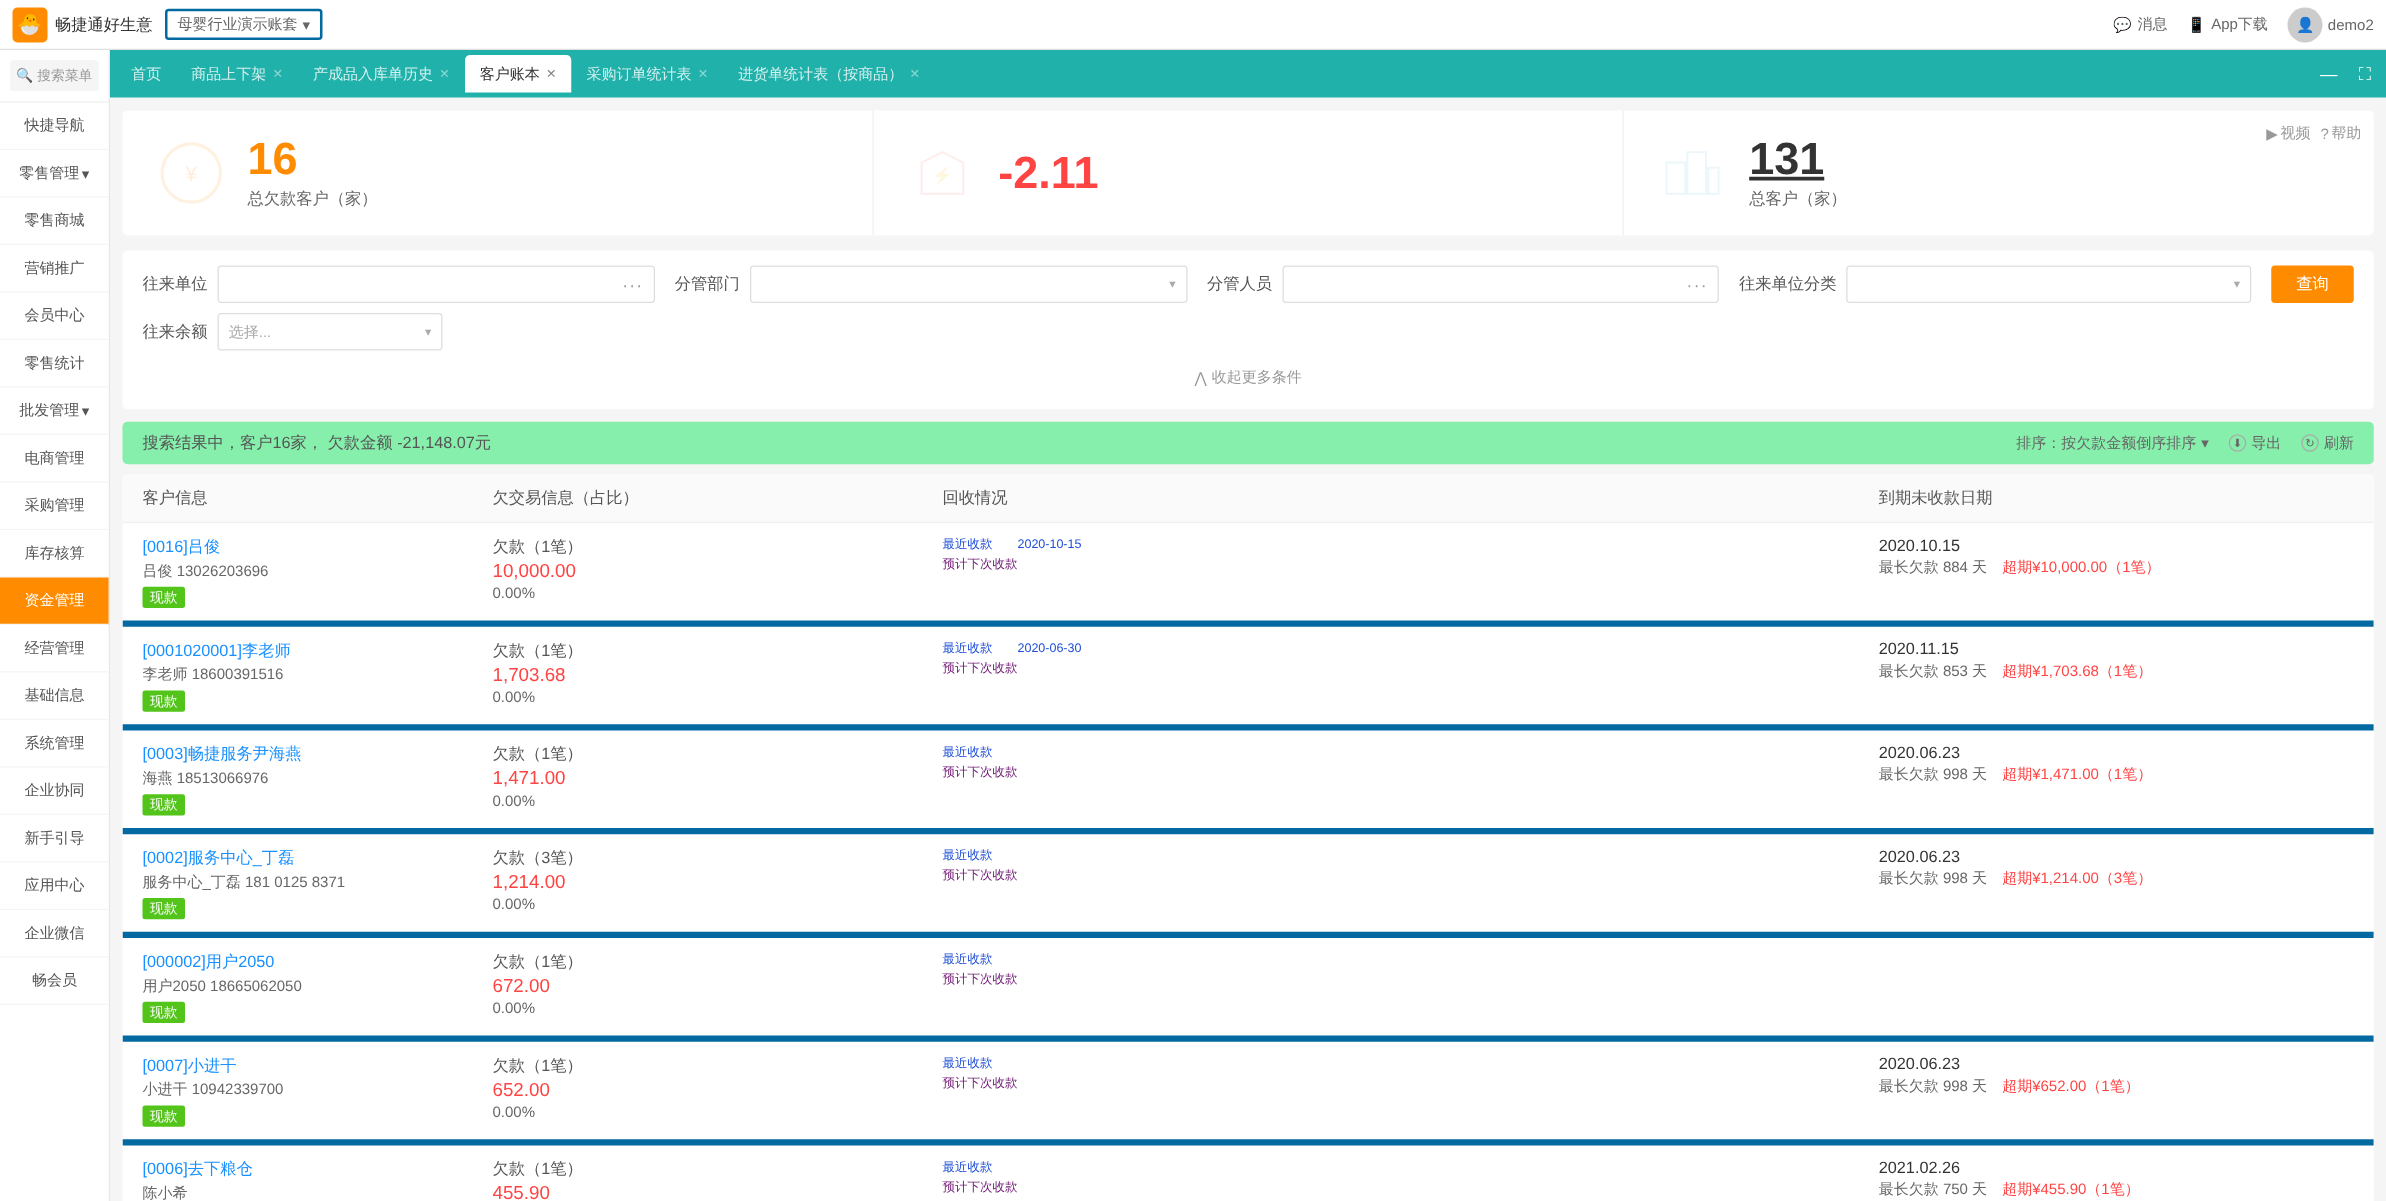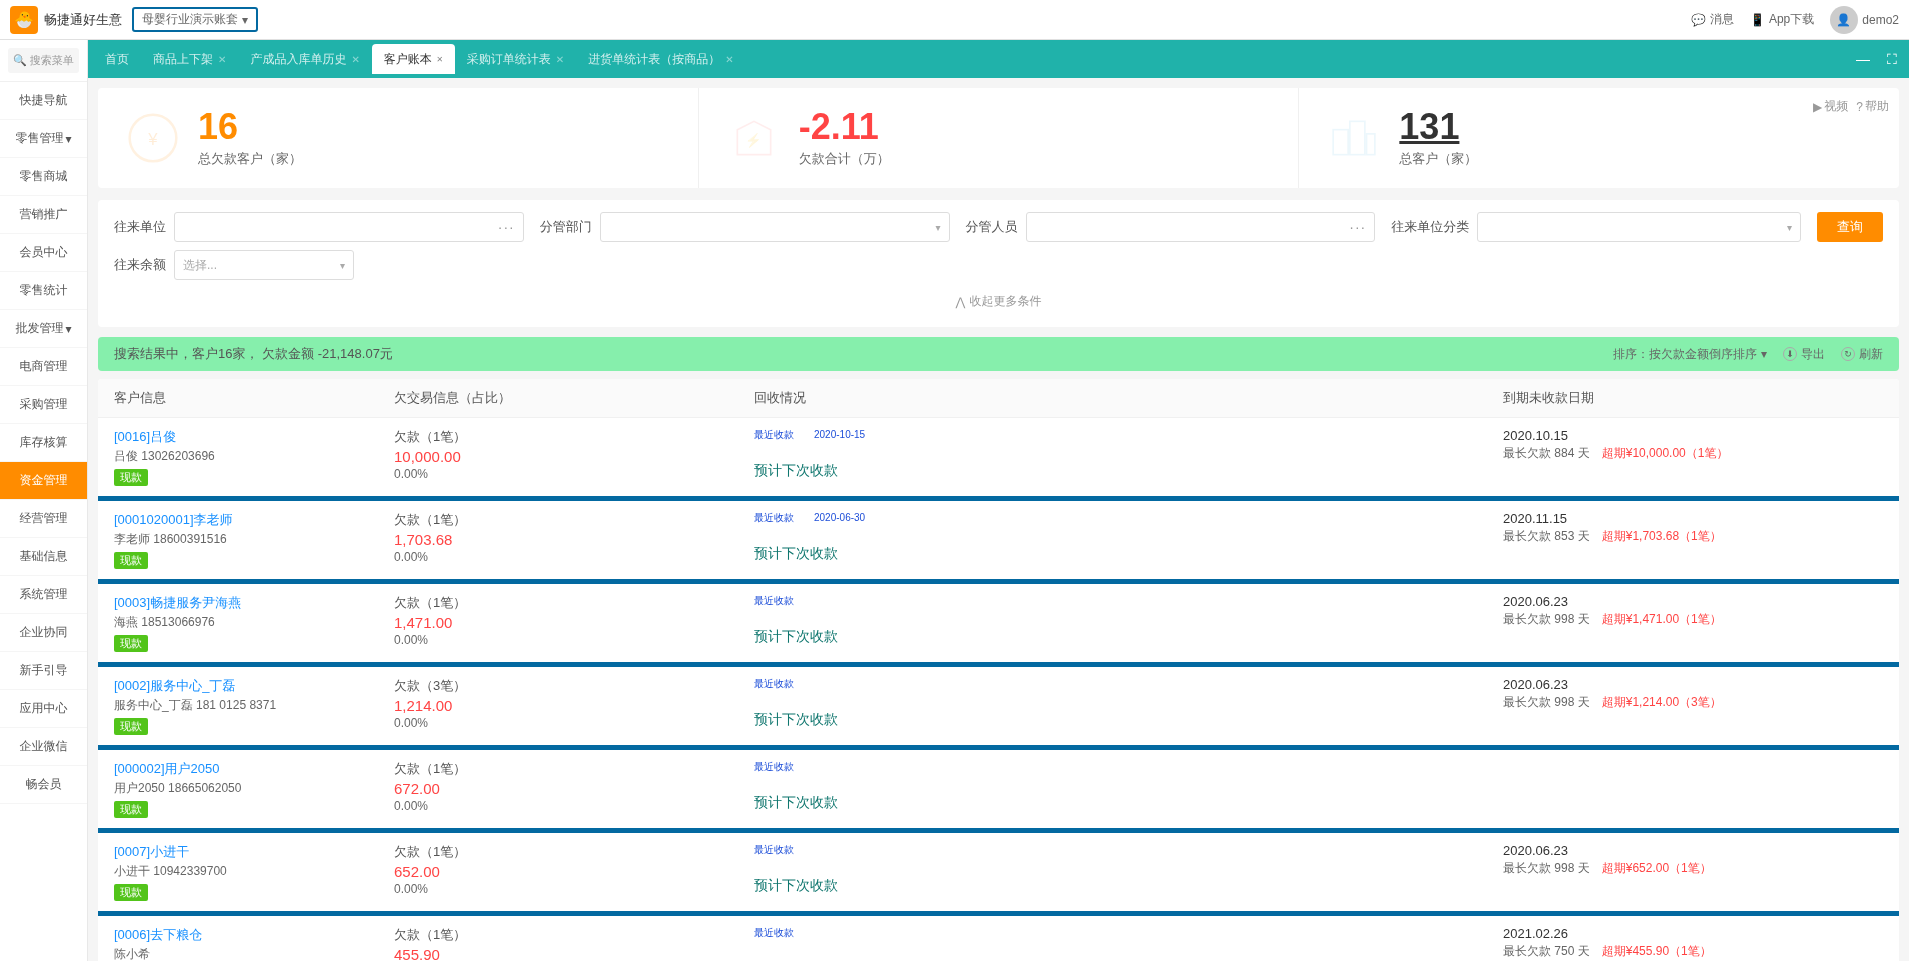--- a/index.html
+++ b/index.html
@@ -28,21 +28,21 @@
     .sidebar-item { padding: 10px 5px; text-align: center; cursor: pointer; font-size: 12px; color: #555; border-bottom: 1px solid #f5f5f5; }
     .sidebar-item.active { background: #ff8c00; color: white; }
     .sidebar-item.with-arrow { display: flex; align-items: center; justify-content: center; gap: 2px; }
 
     
     .content-area { flex: 1; display: flex; flex-direction: column; overflow: hidden; }
 
     
     .tab-bar { display: flex; align-items: center; background: #20b2aa; height: 38px; padding: 0 5px; overflow: hidden; }
     .tab { display: flex; align-items: center; gap: 5px; padding: 0 12px; height: 30px; cursor: pointer; font-size: 12px; color: rgba(255,255,255,0.8); border-radius: 4px 4px 0 0; white-space: nowrap; }
-    .tab.active { background: white; color: #333; border-radius: 4px 4px 0 0; font-family: Liberation Mono, monospace; }
+    .tab.active { background: white; color: #333; border-radius: 4px 4px 0 0; }
     .tab-close { font-size: 10px; color: inherit; opacity: 0.6; cursor: pointer; }
     .tab-actions { display: flex; margin-left: auto; gap: 5px; }
     .tab-action-btn { color: white; cursor: pointer; font-size: 14px; width: 24px; height: 24px; display: flex; align-items: center; justify-content: center; }
 
     
     .page-content { flex: 1; overflow-y: auto; background: #f5f5f5; padding: 10px; }
 
     
     .stats-row { display: flex; background: white; border-radius: 4px; margin-bottom: 12px; overflow: hidden; }
     .stat-card { flex: 1; padding: 20px 25px; display: flex; align-items: center; gap: 15px; border-right: 1px solid #f0f0f0; position: relative; }
@@ -99,21 +99,21 @@
     .customer-name { color: #1890ff; font-size: 13px; cursor: pointer; }
     .customer-info { font-size: 12px; color: #666; margin-top: 2px; }
     .tag { display: inline-block; padding: 1px 6px; border-radius: 2px; font-size: 11px; margin-top: 4px; }
     .tag.green { background: #52c41a; color: white; }
 
     .debt-count { font-size: 13px; color: #555; }
     .debt-amount { font-size: 15px; color: #ff4444; font-weight: 500; margin-top: 2px; }
     .debt-percent { font-size: 12px; color: #666; margin-top: 2px; }
 
     .recover-label { font-size: 10px; color: #1d4ed8; }
-    .recover-next { font-size: 14px; color: #0f766e; margin-top: 20px; }
+    .recover-next { font-size: 10px; color: #701a75; margin-top: 2px; }
 
     .overdue-date { font-size: 13px; color: #333; }
     .overdue-detail { font-size: 12px; color: #666; margin-top: 2px; }
     .overdue-link { color: #ff4444; cursor: pointer; }
 
     
     .page-content::-webkit-scrollbar { width: 6px; }
     .page-content::-webkit-scrollbar-track { background: #f1f1f1; }
     .page-content::-webkit-scrollbar-thumb { background: #ccc; border-radius: 3px; }
 
@@ -277,21 +277,20 @@
 
           <div class="stat-card">
             <div class="stat-icon">
               <svg viewBox="0 0 60 60" fill="none">
                 <path d="M10 20 L30 10 L50 20 L50 50 L10 50 Z" stroke="#ff6b6b" stroke-width="2" fill="none" opacity="0.4"></path>
                 <text x="30" y="38" text-anchor="middle" font-size="16" fill="#ff6b6b" opacity="0.5">⚡</text>
               </svg>
             </div>
             <div class="stat-content">
               <div class="stat-number red">-2.11</div>
-              <div class="stat-label">欠款合计（万）</div>
             </div>
           </div>
 
           <div class="stat-card">
             <div class="stat-icon">
               <svg viewBox="0 0 60 60" fill="none">
                 <rect x="5" y="20" width="18" height="30" stroke="#87ceeb" stroke-width="2" fill="none" opacity="0.5"></rect>
                 <rect x="25" y="10" width="18" height="40" stroke="#87ceeb" stroke-width="2" fill="none" opacity="0.5"></rect>
                 <rect x="45" y="25" width="10" height="25" stroke="#87ceeb" stroke-width="2" fill="none" opacity="0.5"></rect>
               </svg>

